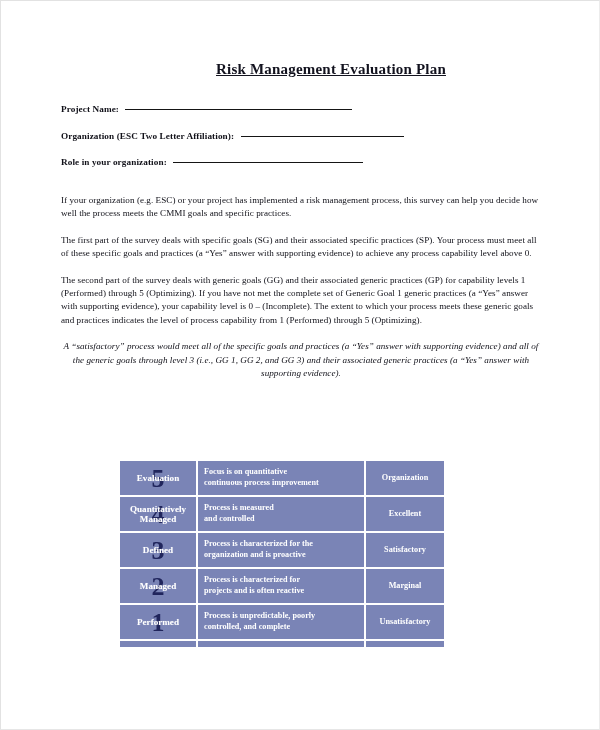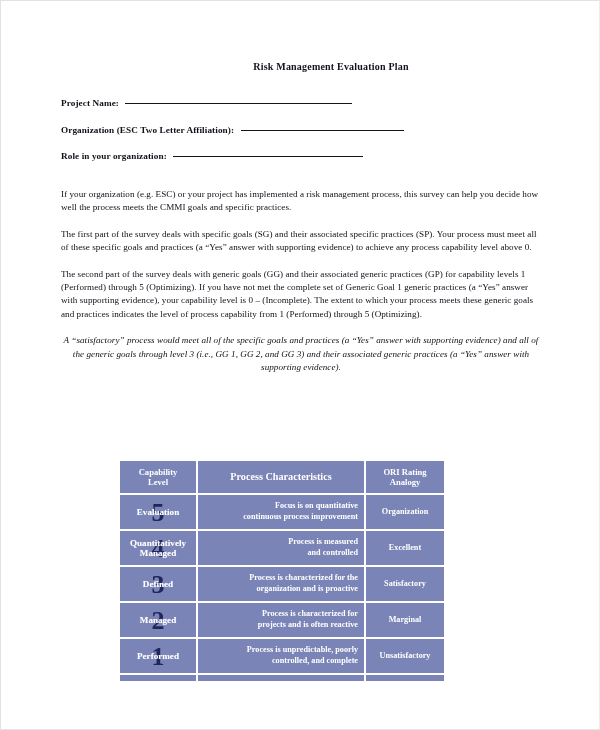--- a/index.html
+++ b/index.html
@@ -30,26 +30,27 @@
     position: absolute;
     left: 60px;
     top: 60px;
     width: 480px;
   }
 
   
   .doc-title {
     font-family: "Liberation Serif", "DejaVu Serif", serif;
     font-weight: bold;
-    font-size: 10px;
+    font-size: 15px;
     letter-spacing: 0.2px;
     text-align: center;
     margin: 0 0 22px 0;
     padding-left: 60px;
     color: #12121e;
+    text-decoration: underline;
   }
 
   
   .form-list {
     margin: 0 0 22px 0;
     padding: 0;
     list-style: none;
   }
   .form-row {
     display: block;
@@ -154,21 +155,21 @@
   }
   .level-name {
     position: relative;
     z-index: 2;
     display: block;
     font-size: 9.1px;
     line-height: 10.2px;
     text-shadow: 0 0 1px rgba(255,255,255,0.35);
   }
   td.cell-char {
-    text-align: right;
+    text-align: left;
     font-size: 8.2px;
     line-height: 10.4px;
   }
   td.cell-rating {
     text-align: center;
     font-size: 8.4px;
   }
 
   
   tr.partial-row td {
@@ -215,31 +216,20 @@
   </div>
 
   <div class="cap-table-wrap">
     <table class="cap-table">
       <colgroup>
         <col class="col-level">
         <col class="col-char">
         <col class="col-rating">
       </colgroup>
       <tbody>
-        <tr class="head-row">
-          <td>
-            <span>Capability</span><br>
-            <span>Level</span>
-          </td>
-          <td class="h-char">Process Characteristics</td>
-          <td>
-            <span>ORI Rating</span><br>
-            <span>Analogy</span>
-          </td>
-        </tr>
 
         <tr class="data-row">
           <td class="cell-level">
             <span class="level-num">5</span>
             <span class="level-name">Evaluation</span>
           </td>
           <td class="cell-char">
             <span>Focus is on quantitative</span><br>
             <span>continuous process improvement</span>
           </td>

